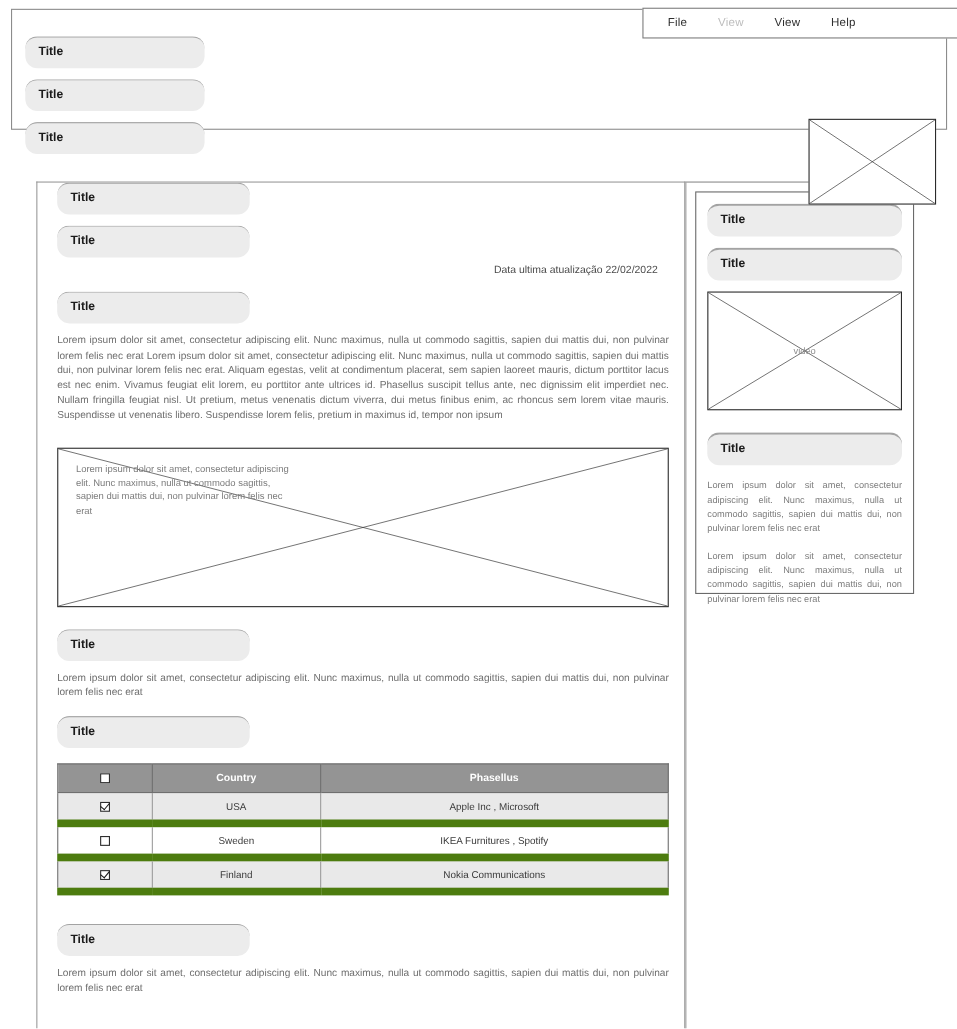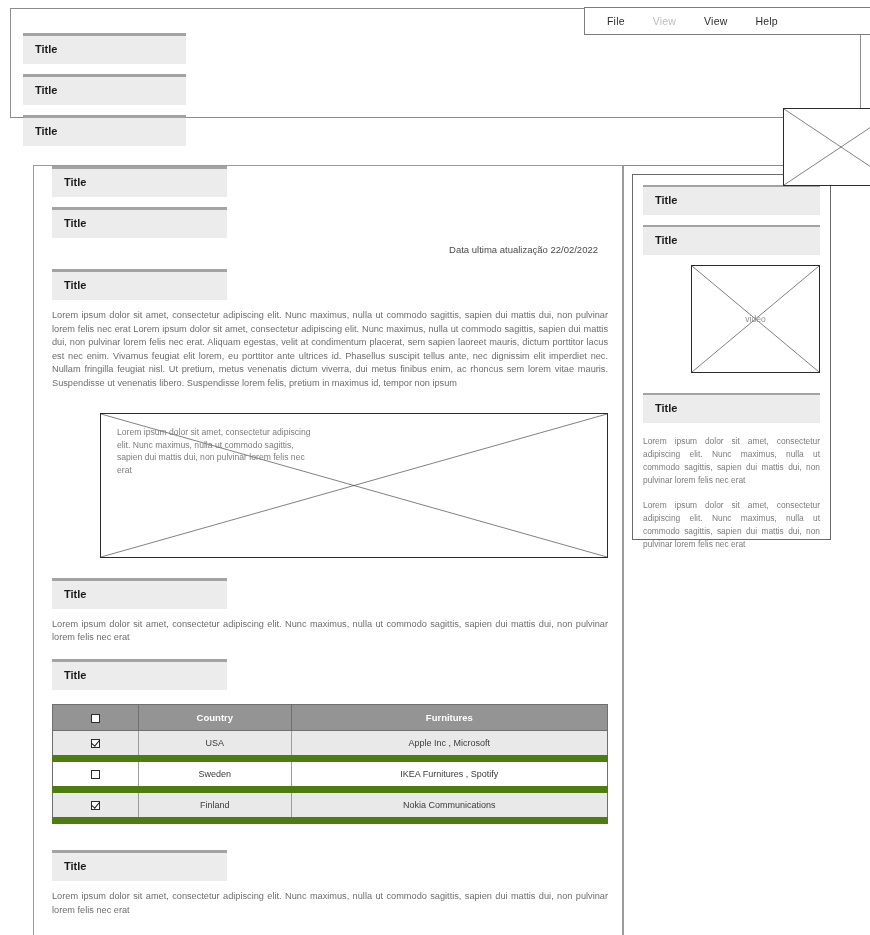--- a/index.html
+++ b/index.html
@@ -8,26 +8,27 @@
     width: 870px; height: 935px;
     background: #ffffff;
     font-family: "Liberation Sans", sans-serif;
     overflow: hidden;
   }
   #root { position: relative; width: 870px; height: 935px; background:#fff; }
 
   
   .titlebar {
     background: #ececec;
-    border-top: 3px solid #a3a3a3;
+    border-top: 1px solid #a3a3a3;
     color: #1b1b1b;
     font-weight: bold;
     font-size: 11px;
     line-height: 1;
     padding: 8px 0 9px 12px;
+    border-radius: 11px;
   }
 
   
   .header-window {
     position: absolute;
     left: 10px; top: 8px;
     width: 851px; height: 110px;
     border: 1px solid #8c8c8c;
     background: #fff;
   }
@@ -54,21 +55,20 @@
     left: 12px; top: 24px;
     width: 163px;
   }
   .header-titles .titlebar { margin-bottom: 10px; }
 
   
   .xbox {
     border: 1px solid #2b2b2b;
     background: transparent;
     position: relative;
-    margin-left: 48px;
   }
   .xbox .diag {
     position: absolute; inset: 0;
     width: 100%; height: 100%;
     display: block;
   }
   .xbox-float {
     position: absolute;
     left: 735px; top: 108px;
     width: 116px; height: 78px;
@@ -296,21 +296,21 @@
               <col class="c1">
               <col class="c2">
               <col class="c3">
             </colgroup>
           <thead>
             <tr>
               <th>
                 <span class="cbx white"></span>
               </th>
               <th>Country</th>
-              <th>Furnitures</th>
+              <th>Phasellus</th>
             </tr>
           </thead>
           <tbody>
             <tr class="alt">
               <td>
                 <span class="cbx checked"></span>
               </td>
               <td>USA</td>
               <td>Apple Inc , Microsoft</td>
             </tr>

